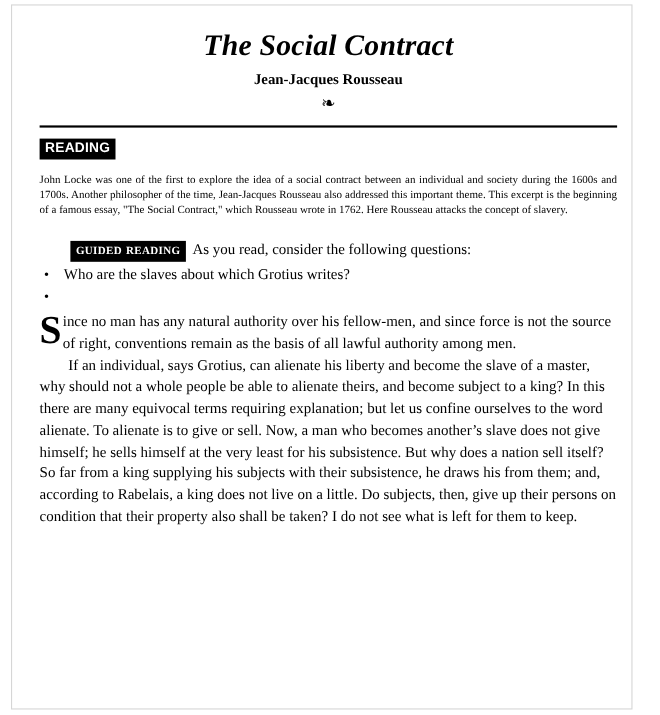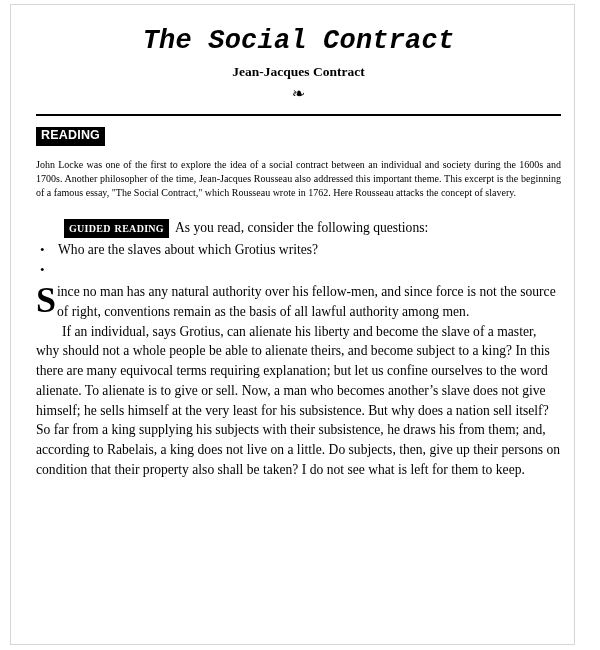--- a/index.html
+++ b/index.html
@@ -34,21 +34,21 @@
     top: 0;
     width: 525px;
   }
 
   
   .masthead {
     padding-top: 22px;
     text-align: center;
   }
   .doc-title {
-    font-family: Liberation Mono, monospace;
+    font-family: Liberation Serif, serif;
     font-weight: bold;
     font-style: italic;
     font-size: 27px;
     line-height: 1.1;
     letter-spacing: 0.2px;
     margin: 0;
   }
   .doc-author {
     font-family: "Liberation Serif", "DejaVu Serif", serif;
     font-weight: bold;
@@ -152,21 +152,21 @@
   }
 </style>
 </head>
 <body>
 
 <div class="page">
   <div class="page-inner">
 
     <div class="masthead">
       <h1 class="doc-title">The Social Contract</h1>
-      <div class="doc-author">Jean-Jacques Contract</div>
+      <div class="doc-author">Jean-Jacques Rousseau</div>
       <div class="ornament">❧</div>
     </div>
 
     <div class="rule"></div>
 
     <div class="overview-block">
       <span class="badge">READING</span>
       <p class="body-text">John Locke was one of the first to explore the idea of a social contract between an individual and society during the 1600s and 1700s. Another philosopher of the time, Jean-Jacques Rousseau also addressed this important theme. This excerpt is the beginning of a famous essay, "The Social Contract," which Rousseau wrote in 1762. Here Rousseau attacks the concept of slavery.</p>
     </div>
 

